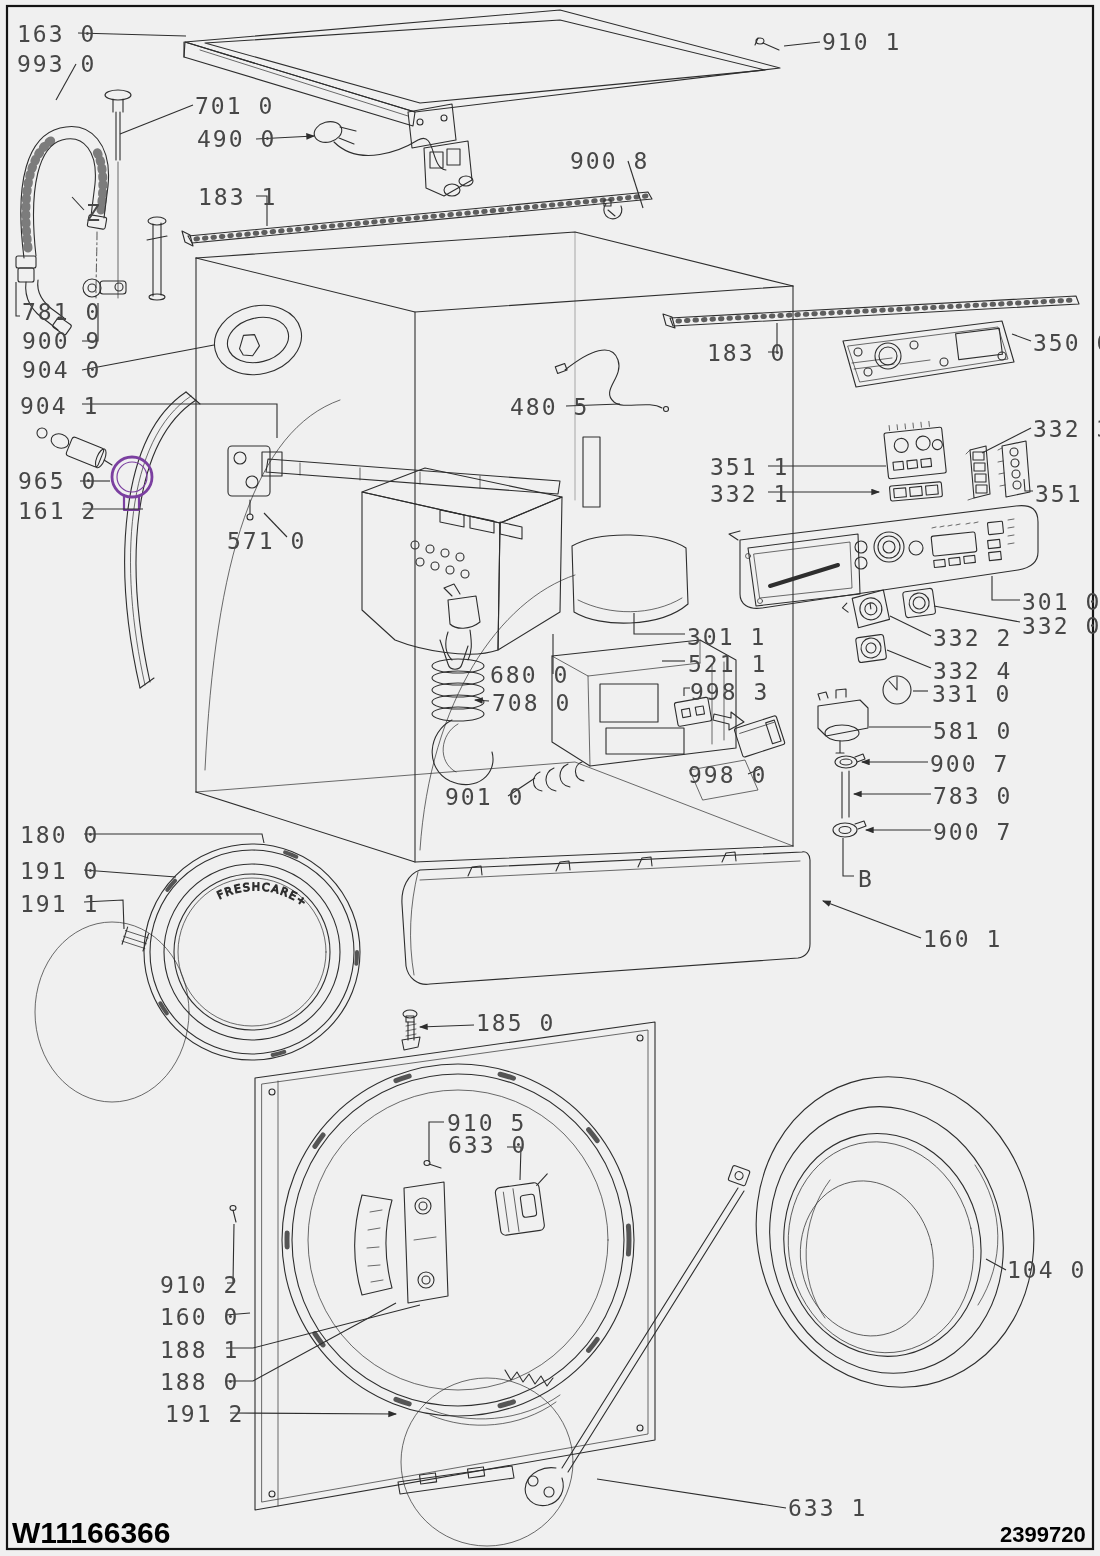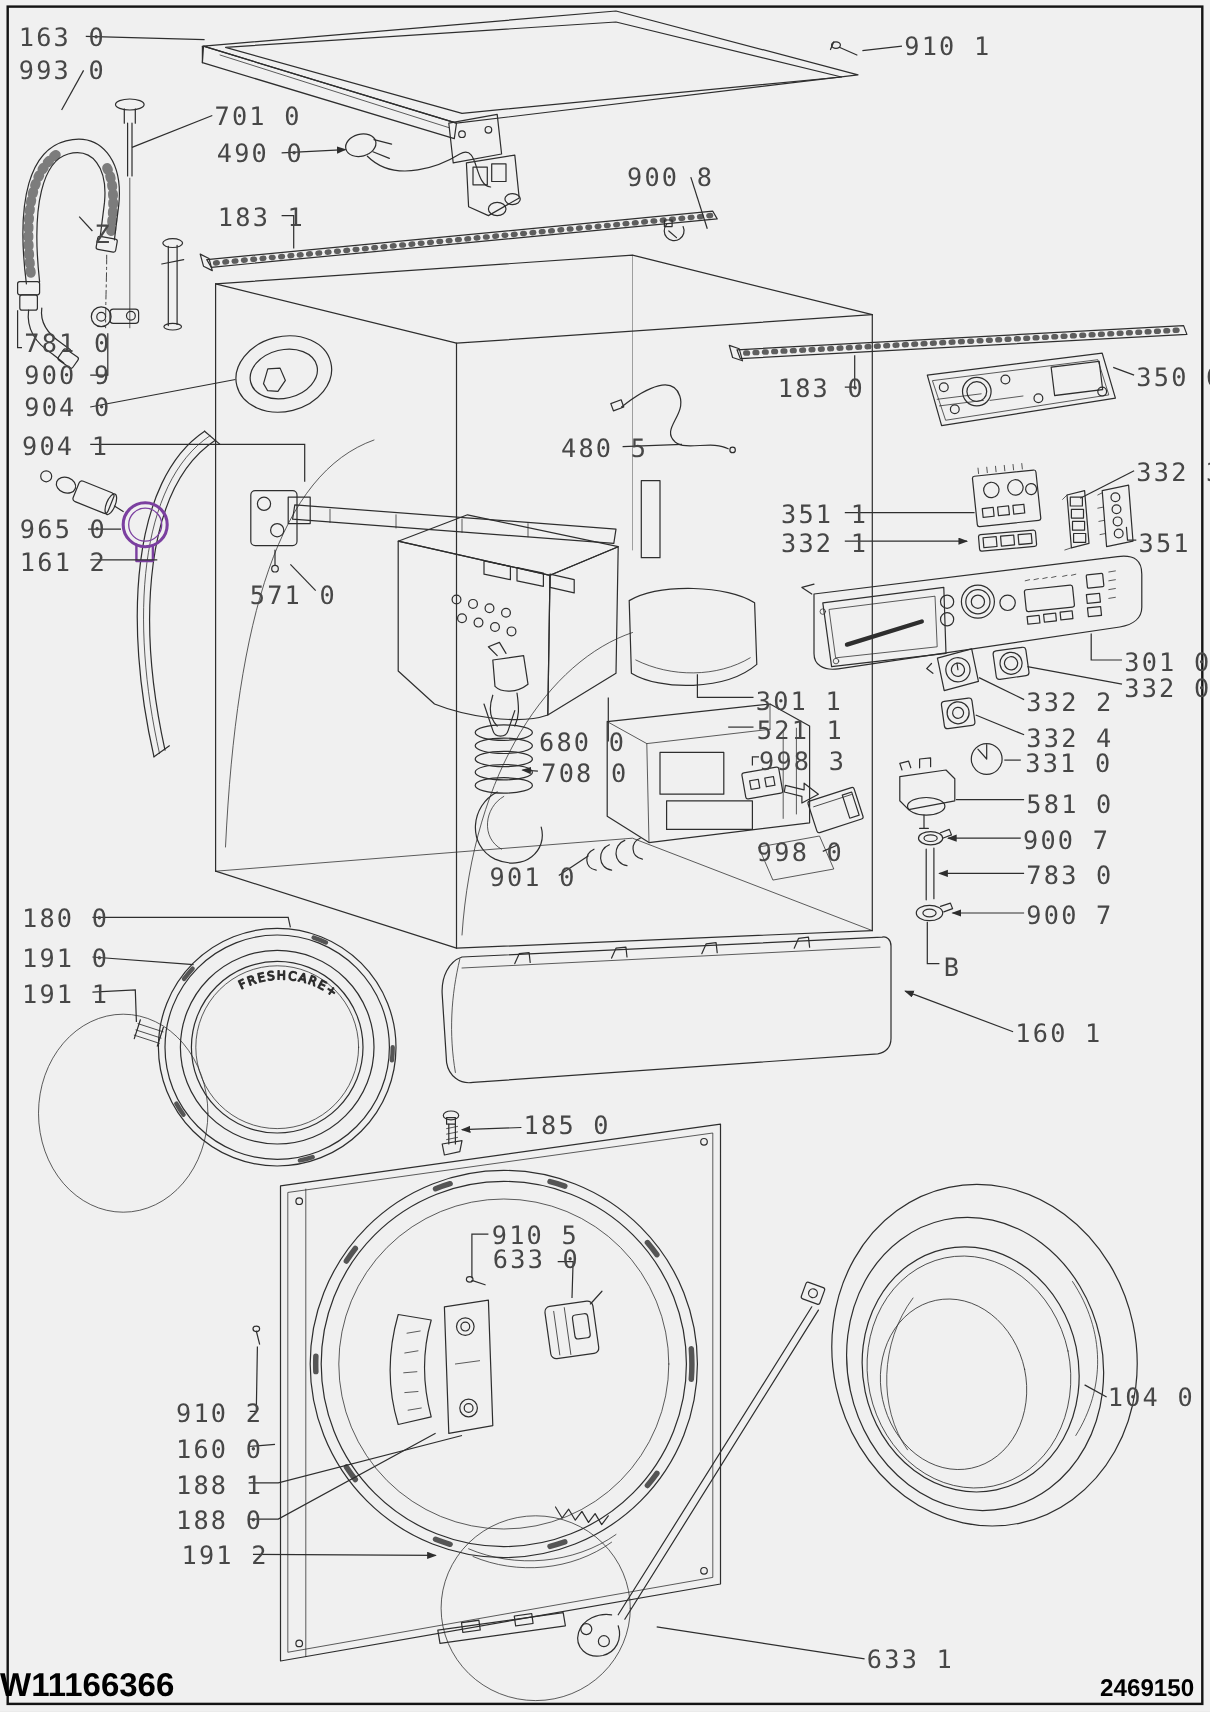--- a/index.html
+++ b/index.html
@@ -8,21 +8,21 @@
   #art-svg{position:absolute;left:0;top:0}
   .art{stroke:#2e2e2e;fill:none;stroke-width:1.1;stroke-linejoin:round;stroke-linecap:round}
   .thin{stroke-width:0.7}
   .hatch{stroke-width:5;stroke-dasharray:1.5,7;opacity:.75}
   .ribs{stroke-dasharray:2,6;stroke-width:9;opacity:.6}
   .dashdot{stroke-dasharray:8,3,2,3;stroke-width:.8}
   .leader{fill:none;stroke:#2e2e2e;stroke-width:1.1}
   .plabel{font-family:"DejaVu Sans Mono","Liberation Mono",monospace;font-size:23px;
           letter-spacing:2px;fill:#474747}
   .gasket-text{font-family:"DejaVu Sans",sans-serif;font-size:11px;letter-spacing:1.5px;fill:#333}
-  .foot-left{position:absolute;left:0;top:1516px;font-family:"Liberation Sans",sans-serif;
+  .foot-left{position:absolute;left:12px;top:1516px;font-family:"Liberation Sans",sans-serif;
              font-weight:bold;font-size:30px;color:#000}
   .foot-right{position:absolute;left:1000px;top:1522px;font-family:"Liberation Sans",sans-serif;
               font-weight:bold;font-size:22px;color:#000}
 </style>
 </head>
 <body>
 
 <div id="page">
 
   <svg id="art-svg" width="1100" height="1556" viewBox="0 0 1100 1556">
@@ -589,14 +589,14 @@
         <text x="160" y="1390" class="plabel">188 0</text>
         <text x="165" y="1422" class="plabel">191 2</text>
         <text x="447" y="1131" class="plabel">910 5</text>
         <text x="448" y="1153" class="plabel">633 0</text>
         <text x="788" y="1516" class="plabel">633 1</text>
         <text x="1007" y="1278" class="plabel">104 0</text>
       </g>
   </svg>
 
   <div class="foot-left">W11166366</div>
-  <div class="foot-right">2469150</div>
+  <div class="foot-right">2399720</div>
 </div>
 
 </body></html>

